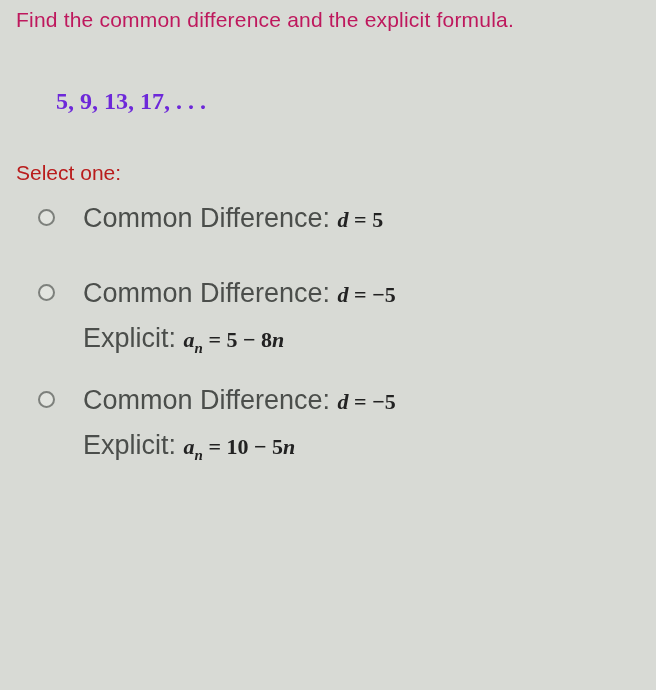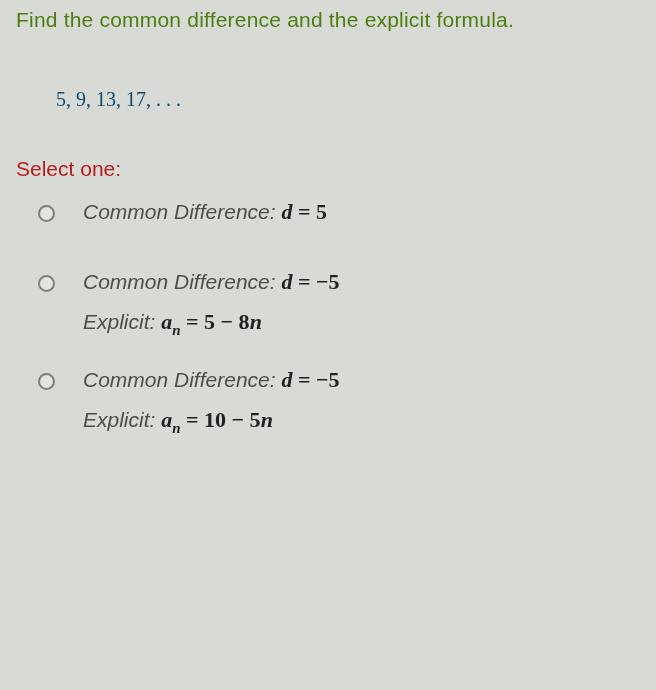--- a/index.html
+++ b/index.html
@@ -11,30 +11,30 @@
     background: #d8dad5;
     font-family: "Segoe UI", "Helvetica Neue", Arial, sans-serif;
     color: #3a3d3a;
     overflow: hidden;
   }
   .page {
     padding: 8px 16px 20px 16px;
   }
   .question-text {
     font-size: 21px;
-    color: #4d7c0f;
+    color: #be185d;
     margin-bottom: 56px;
     letter-spacing: 0.2px;
   }
   .sequence {
     margin-left: 40px;
     font-family: "Times New Roman", Times, serif;
-    font-weight: normal;
-    font-size: 20px;
-    color: #0c4a6e;
+    font-weight: bold;
+    font-size: 24px;
+    color: #6d28d9;
     margin-bottom: 46px;
   }
   .select-label {
     font-size: 21px;
     color: #b91c1c;
     margin-bottom: 18px;
   }
   .options {
     margin-left: 22px;
   }
@@ -50,23 +50,22 @@
     height: 17px;
     border: 2px solid #7d807c;
     border-radius: 50%;
     margin-top: 6px;
     margin-right: 28px;
     background: #e2e4df;
   }
   .opt-body { flex: 1 1 auto; }
   .line1 { margin-bottom: 14px; }
   .opt-text {
-    font-size: 21px;
+    font-size: 27px;
     color: #4b4e4b;
-    font-style: italic;
   }
   .mathit {
     font-family: "Times New Roman", Times, serif;
     font-style: italic;
     font-weight: bold;
     font-size: 22px;
     color: #222;
   }
   .mathrm {
     font-family: "Times New Roman", Times, serif;

